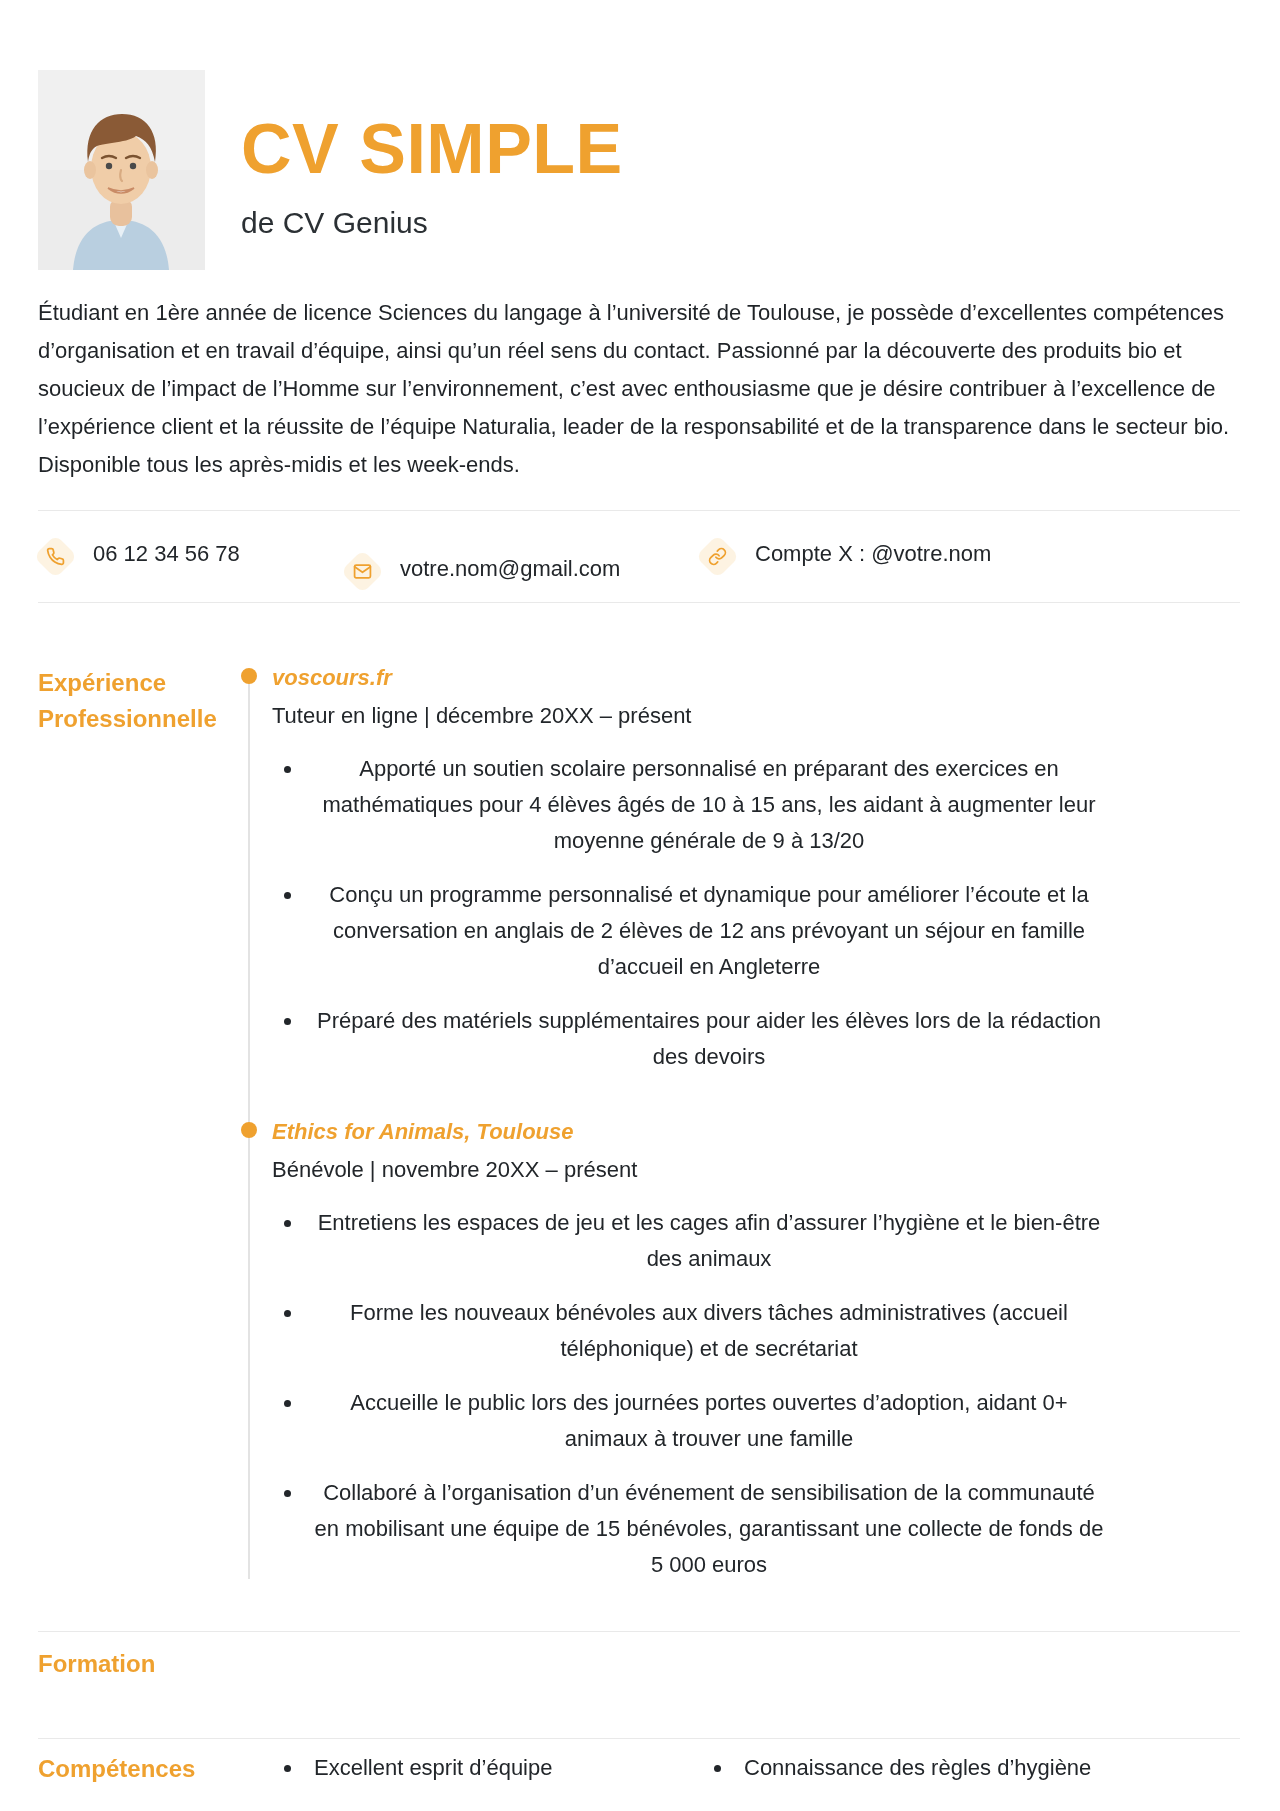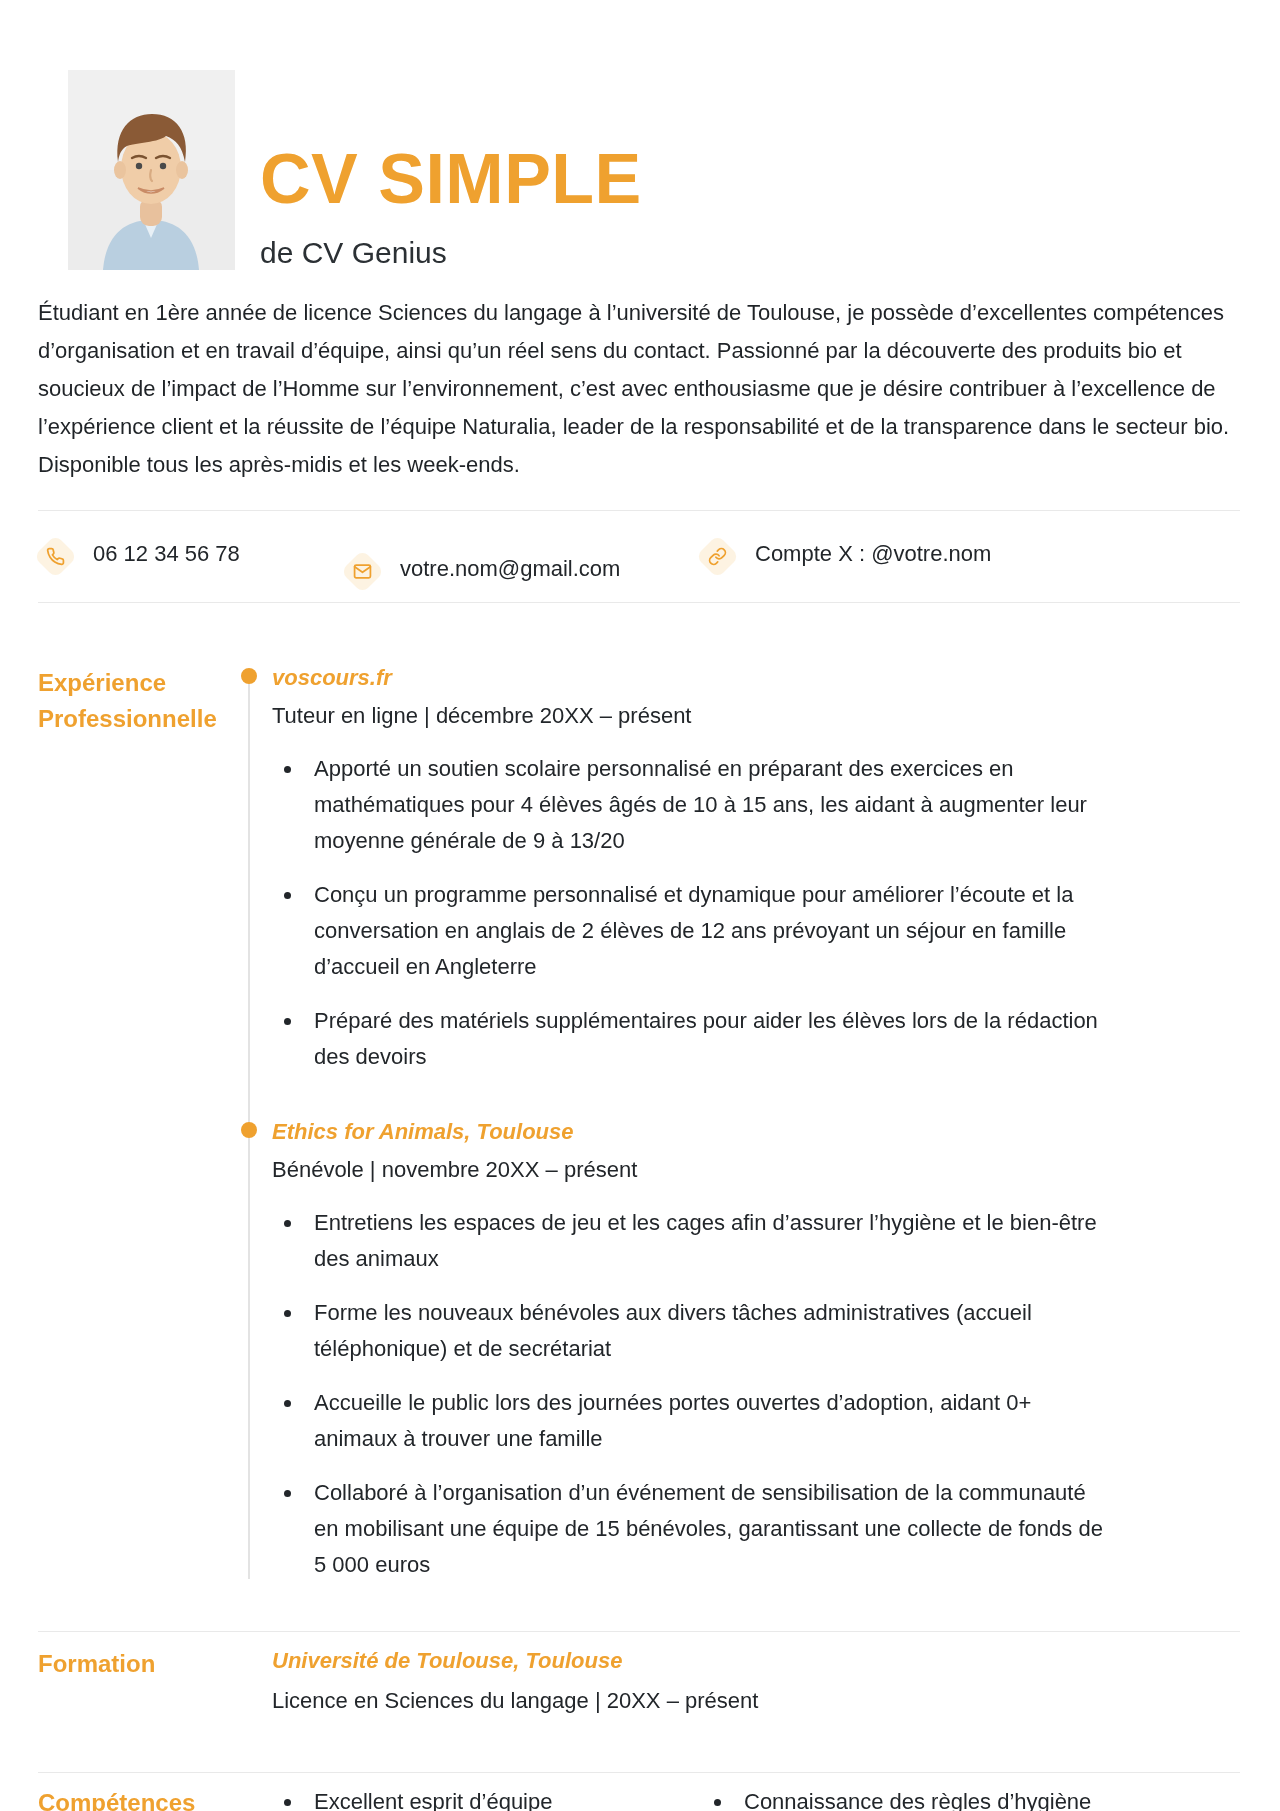--- a/index.html
+++ b/index.html
@@ -7,21 +7,21 @@
   body {
     width: 1280px;
     min-height: 1811px;
     background: #ffffff;
     font-family: "Liberation Sans", "DejaVu Sans", sans-serif;
     color: #22262a;
   }
   .page { width: 1280px; min-height: 1811px; padding: 70px 40px 30px 38px; }
 
   
-  .header { display: flex; align-items: flex-end; gap: 25px; margin-left: 30px; }
+  .header { display: flex; align-items: center; gap: 36px; }
   .photo {
     width: 167px; height: 200px; flex: 0 0 167px;
     background: #ededed; overflow: hidden;
   }
   .photo svg { display: block; width: 100%; height: 100%; }
   .title-block { padding-top: 14px; }
   .page-title {
     margin: 0; font-size: 70px; font-weight: 700; line-height: 1.0;
     color: #EFA12F; letter-spacing: 0.5px;
   }
@@ -66,21 +66,21 @@
     width: 2px; background: #e3e3e3;
   }
   .job { position: relative; }
   .job + .job { margin-top: 44px; }
   .timeline-dot {
     position: absolute; left: -31px; top: 3px;
     width: 16px; height: 16px; border-radius: 50%; background: #EFA12F;
   }
   .job-company { color: #EFA12F; font-weight: 700; font-style: italic; font-size: 22px; line-height: 26px; }
   .job-role { font-size: 22px; margin-top: 10px; line-height: 30px; }
-  ul.bullets { margin: 20px 0 0 0; padding-left: 32px; list-style: disc; }
+  ul.bullets { margin: 20px 0 0 0; padding-left: 32px; list-style: disc; text-align: center; }
   ul.bullets li { font-size: 22px; line-height: 36px; padding-left: 10px; margin-bottom: 18px; max-width: 800px; }
   ul.bullets li:last-child { margin-bottom: 0; }
 
   
   .divider-formation { margin-top: 48px; }
   .section-formation { padding: 14px 0 0 0; }
   .formation-school { color: #EFA12F; font-weight: 700; font-style: italic; font-size: 22px; line-height: 26px; padding-top: 2px; }
   .formation-degree { font-size: 22px; margin-top: 12px; line-height: 30px; }
 
   
@@ -194,24 +194,20 @@
         </ul>
       </div>
 
     </div>
   </div>
 
   <hr class="divider divider-formation">
 
   <div class="section section-formation">
     <div class="section-heading">Formation</div>
-    <div>
-      <div class="formation-school">Université de Toulouse, Toulouse</div>
-      <div class="formation-degree">Licence en Sciences du langage | 20XX – présent</div>
-    </div>
   </div>
 
   <hr class="divider divider-competences">
 
   <div class="section section-competences">
     <div class="section-heading">Compétences</div>
     <div class="skills-columns">
       <ul class="skills">
         <li>Excellent esprit d’équipe</li>
 

